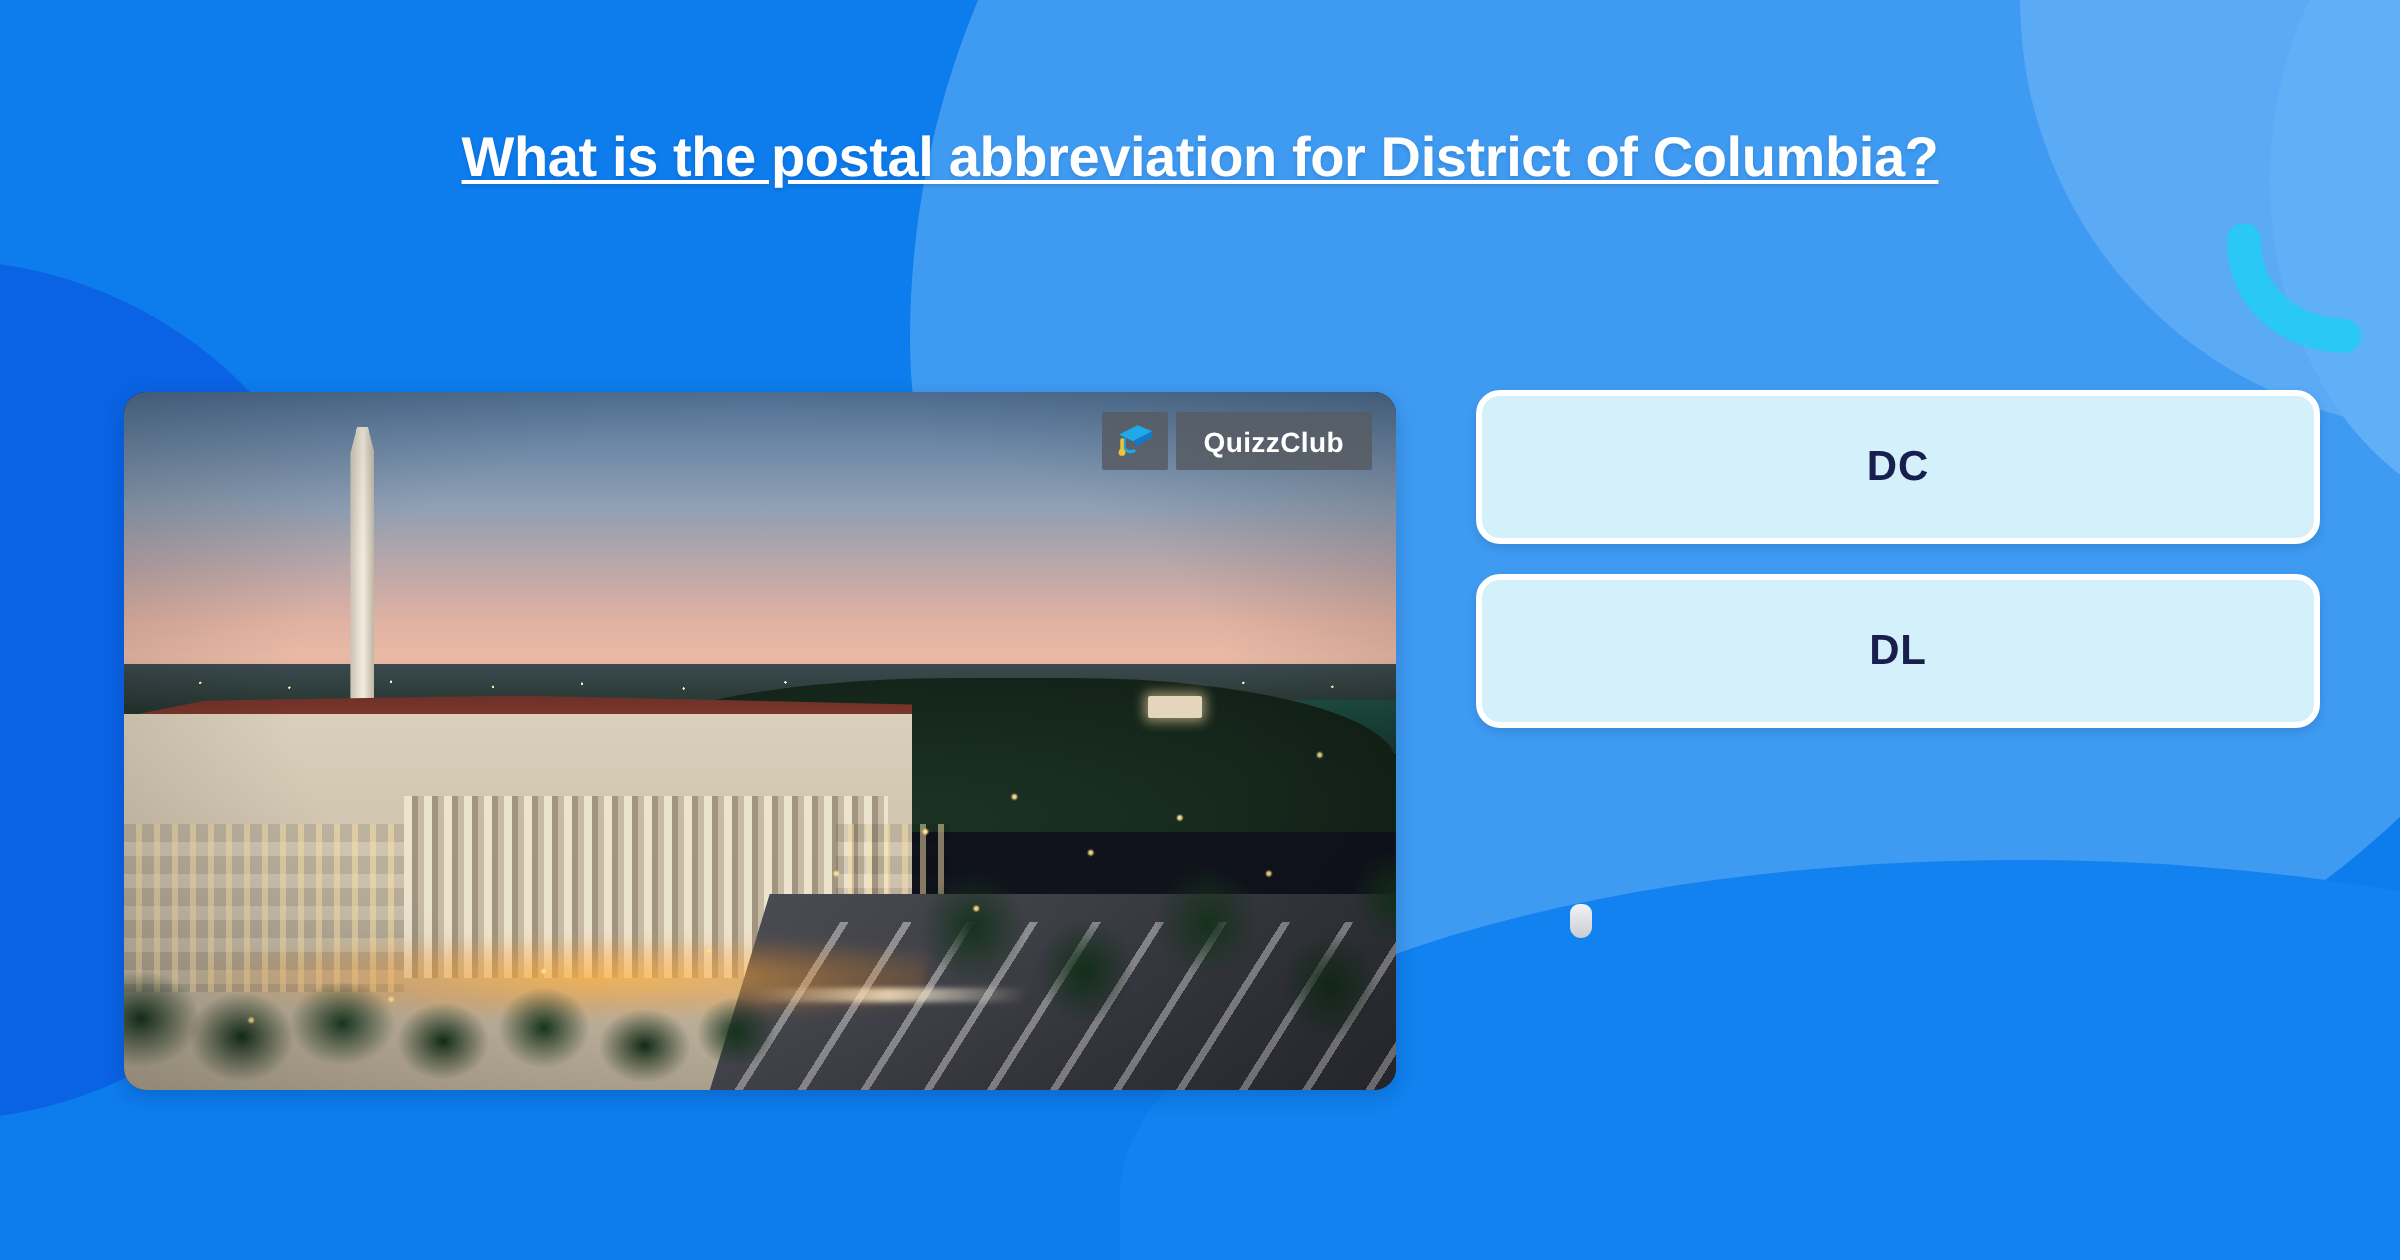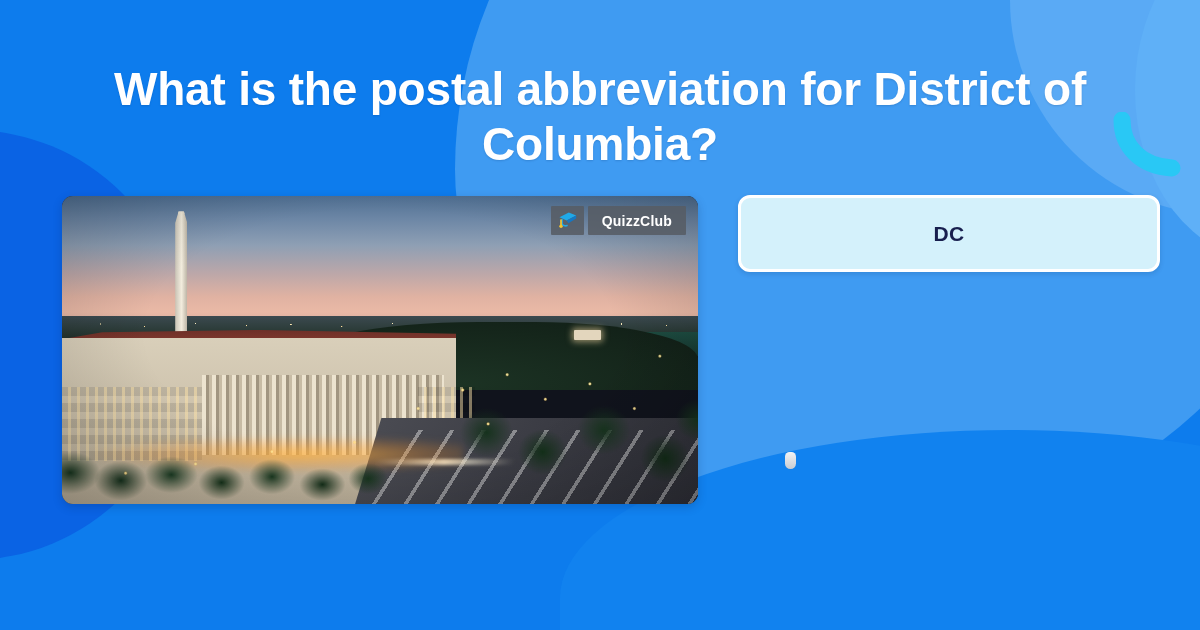--- a/index.html
+++ b/index.html
@@ -65,32 +65,33 @@
   
   .title-bar {
     position:absolute;
     left:0; top:62px;
     width:1200px;
     text-align:center;
     z-index:8;
   }
   .title-bar h1 {
     color:#ffffff;
-    font-size:46px;
+    font-size:28px;
     font-weight:bold;
     letter-spacing:-0.2px;
     line-height:1.2;
     text-shadow:0 1px 2px rgba(0,40,90,0.18);
+    text-decoration:underline;
   }
 
   
   .photo-card {
     position:absolute;
     left:62px; top:196px;
-    width:636px; height:308px;
+    width:636px; height:349px;
     border-radius:11px;
     overflow:hidden;
     z-index:6;
     box-shadow:0 3px 10px rgba(0,30,80,0.22);
     background:#10131c;
   }
   .photo-scene { position:absolute; inset:0; }
 
   
   .sky {
@@ -363,15 +364,18 @@
       </svg>
     </div>
     <div class="wm-name">QuizzClub</div>
   </div>
 </div>
 
 <div class="answers">
   <div class="answer-btn">
     <span>DC</span>
   </div>
+  <div class="answer-btn">
+    <span>DL</span>
+  </div>
 </div>
 
 <div class="scroll-nub"></div>
 
 </body></html>

